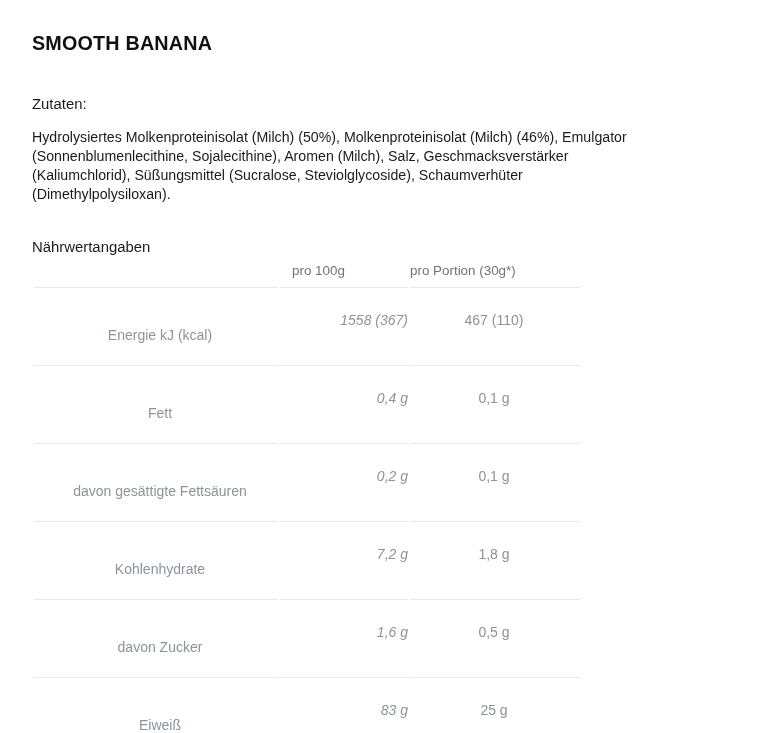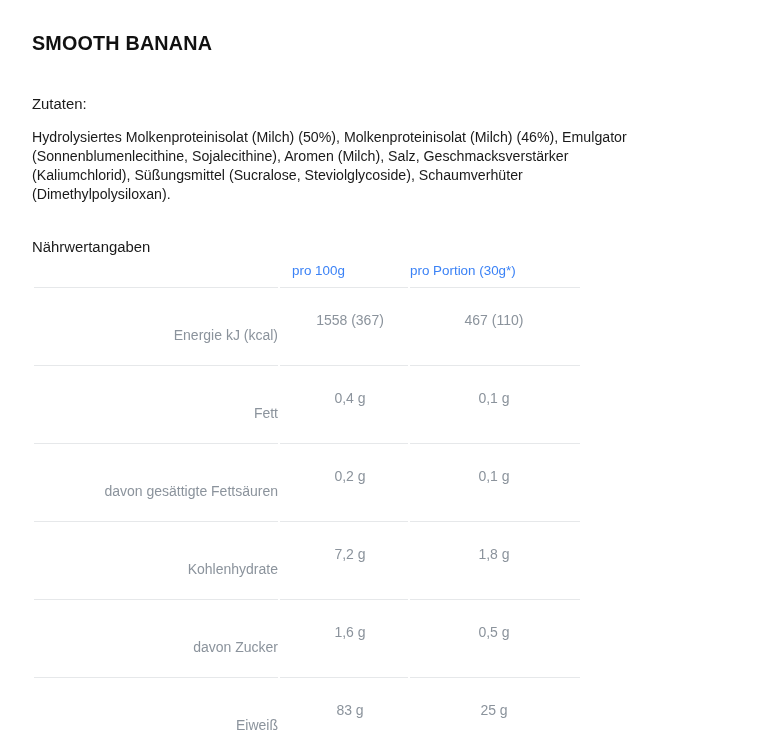--- a/index.html
+++ b/index.html
@@ -81,21 +81,21 @@
     color: #8b939c;
   }
 
   .nutrition-table col.c-label { width: 244px; }
   .nutrition-table col.c-100g  { width: 128px; }
   .nutrition-table col.c-port  { width: 170px; }
 
   .nutrition-table thead th {
     font-weight: 400;
     font-size: 13.4px;
-    color: #3b82f6;
+    color: #737373;
     padding: 0 0 9px 0;
     border: none;
     vertical-align: bottom;
     white-space: nowrap;
   }
   .nutrition-table thead th.h-label { text-align: left; }
   .nutrition-table thead th.h-100g  { text-align: left;  padding-left: 12px; }
   .nutrition-table thead th.h-port  { text-align: left; padding-right: 2px; }
 
   .nutrition-table tbody td {
@@ -105,30 +105,31 @@
     vertical-align: middle;
     white-space: nowrap;
     font-size: 14px;
     color: #8b939c;
   }
   .nutrition-table tbody tr:last-child td {
     border-bottom: 1px solid #e6e8ea;
   }
 
   .nutrition-table td.v-label {
-    text-align: right;
+    text-align: center;
     padding-left: 8px;
     padding-top: 16px;
     vertical-align: middle;
   }
   .nutrition-table td.v-100g {
-    text-align: center;
+    text-align: right;
     padding-left: 12px;
     padding-bottom: 14px;
     vertical-align: middle;
+    font-style: italic;
   }
   .nutrition-table td.v-port {
     text-align: center;
     padding-right: 2px;
     padding-bottom: 14px;
     vertical-align: middle;
   }
 </style>
 </head>
 <body>

